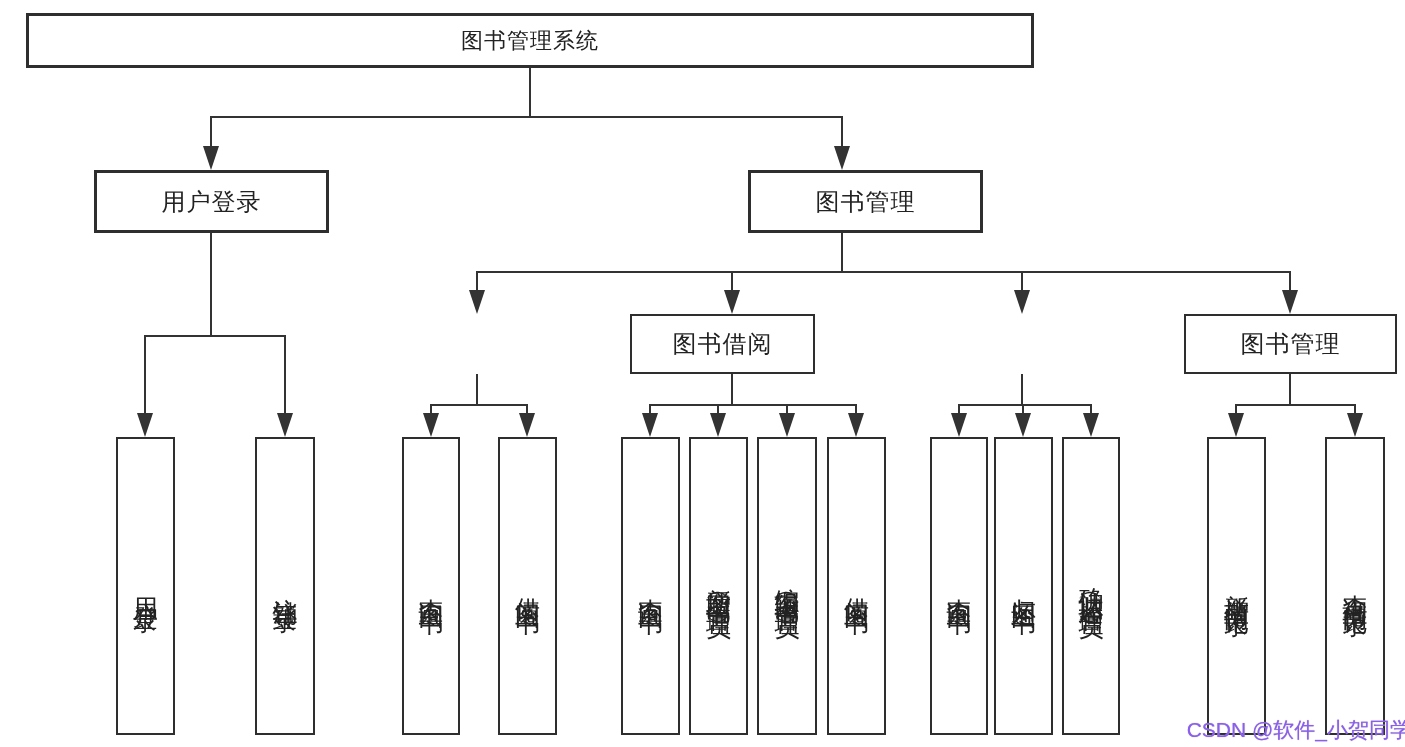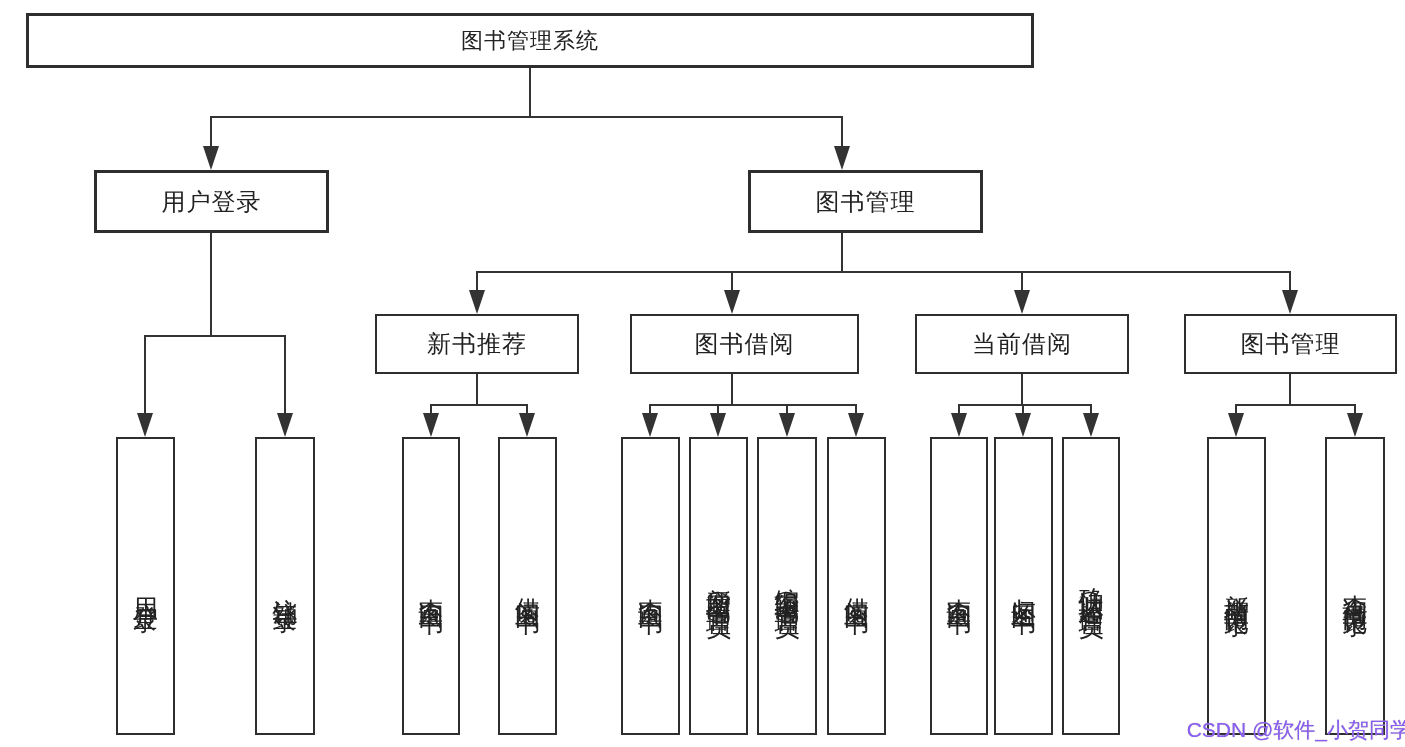--- a/index.html
+++ b/index.html
@@ -39,28 +39,22 @@
     <span>图书管理系统</span>
   </div>
 
   <div class="box b3 hbox" style="left:82px;top:170px;width:235px;height:63px">
     <span>用户登录</span>
   </div>
   <div class="box b3 hbox" style="left:736px;top:170px;width:235px;height:63px">
     <span>图书管理</span>
   </div>
 
-  <div class="box hbox" style="left:363px;top:314px;width:204px;height:60px">
-    <span>新书推荐</span>
-  </div>
-  <div class="box hbox" style="left:618px;top:314px;width:229px;height:60px">
+  <div class="box hbox" style="left:618px;top:314px;width:185px;height:60px">
     <span>图书借阅</span>
-  </div>
-  <div class="box hbox" style="left:903px;top:314px;width:214px;height:60px">
-    <span>当前借阅</span>
   </div>
   <div class="box hbox" style="left:1172px;top:314px;width:213px;height:60px">
     <span>图书管理</span>
   </div>
 
   <div class="box vbox" style="left:104px;top:437px;width:59px;height:298px">
     <span>用户登录</span>
   </div>
   <div class="box vbox" style="left:243px;top:437px;width:60px;height:298px">
     <span>注销登录</span>

